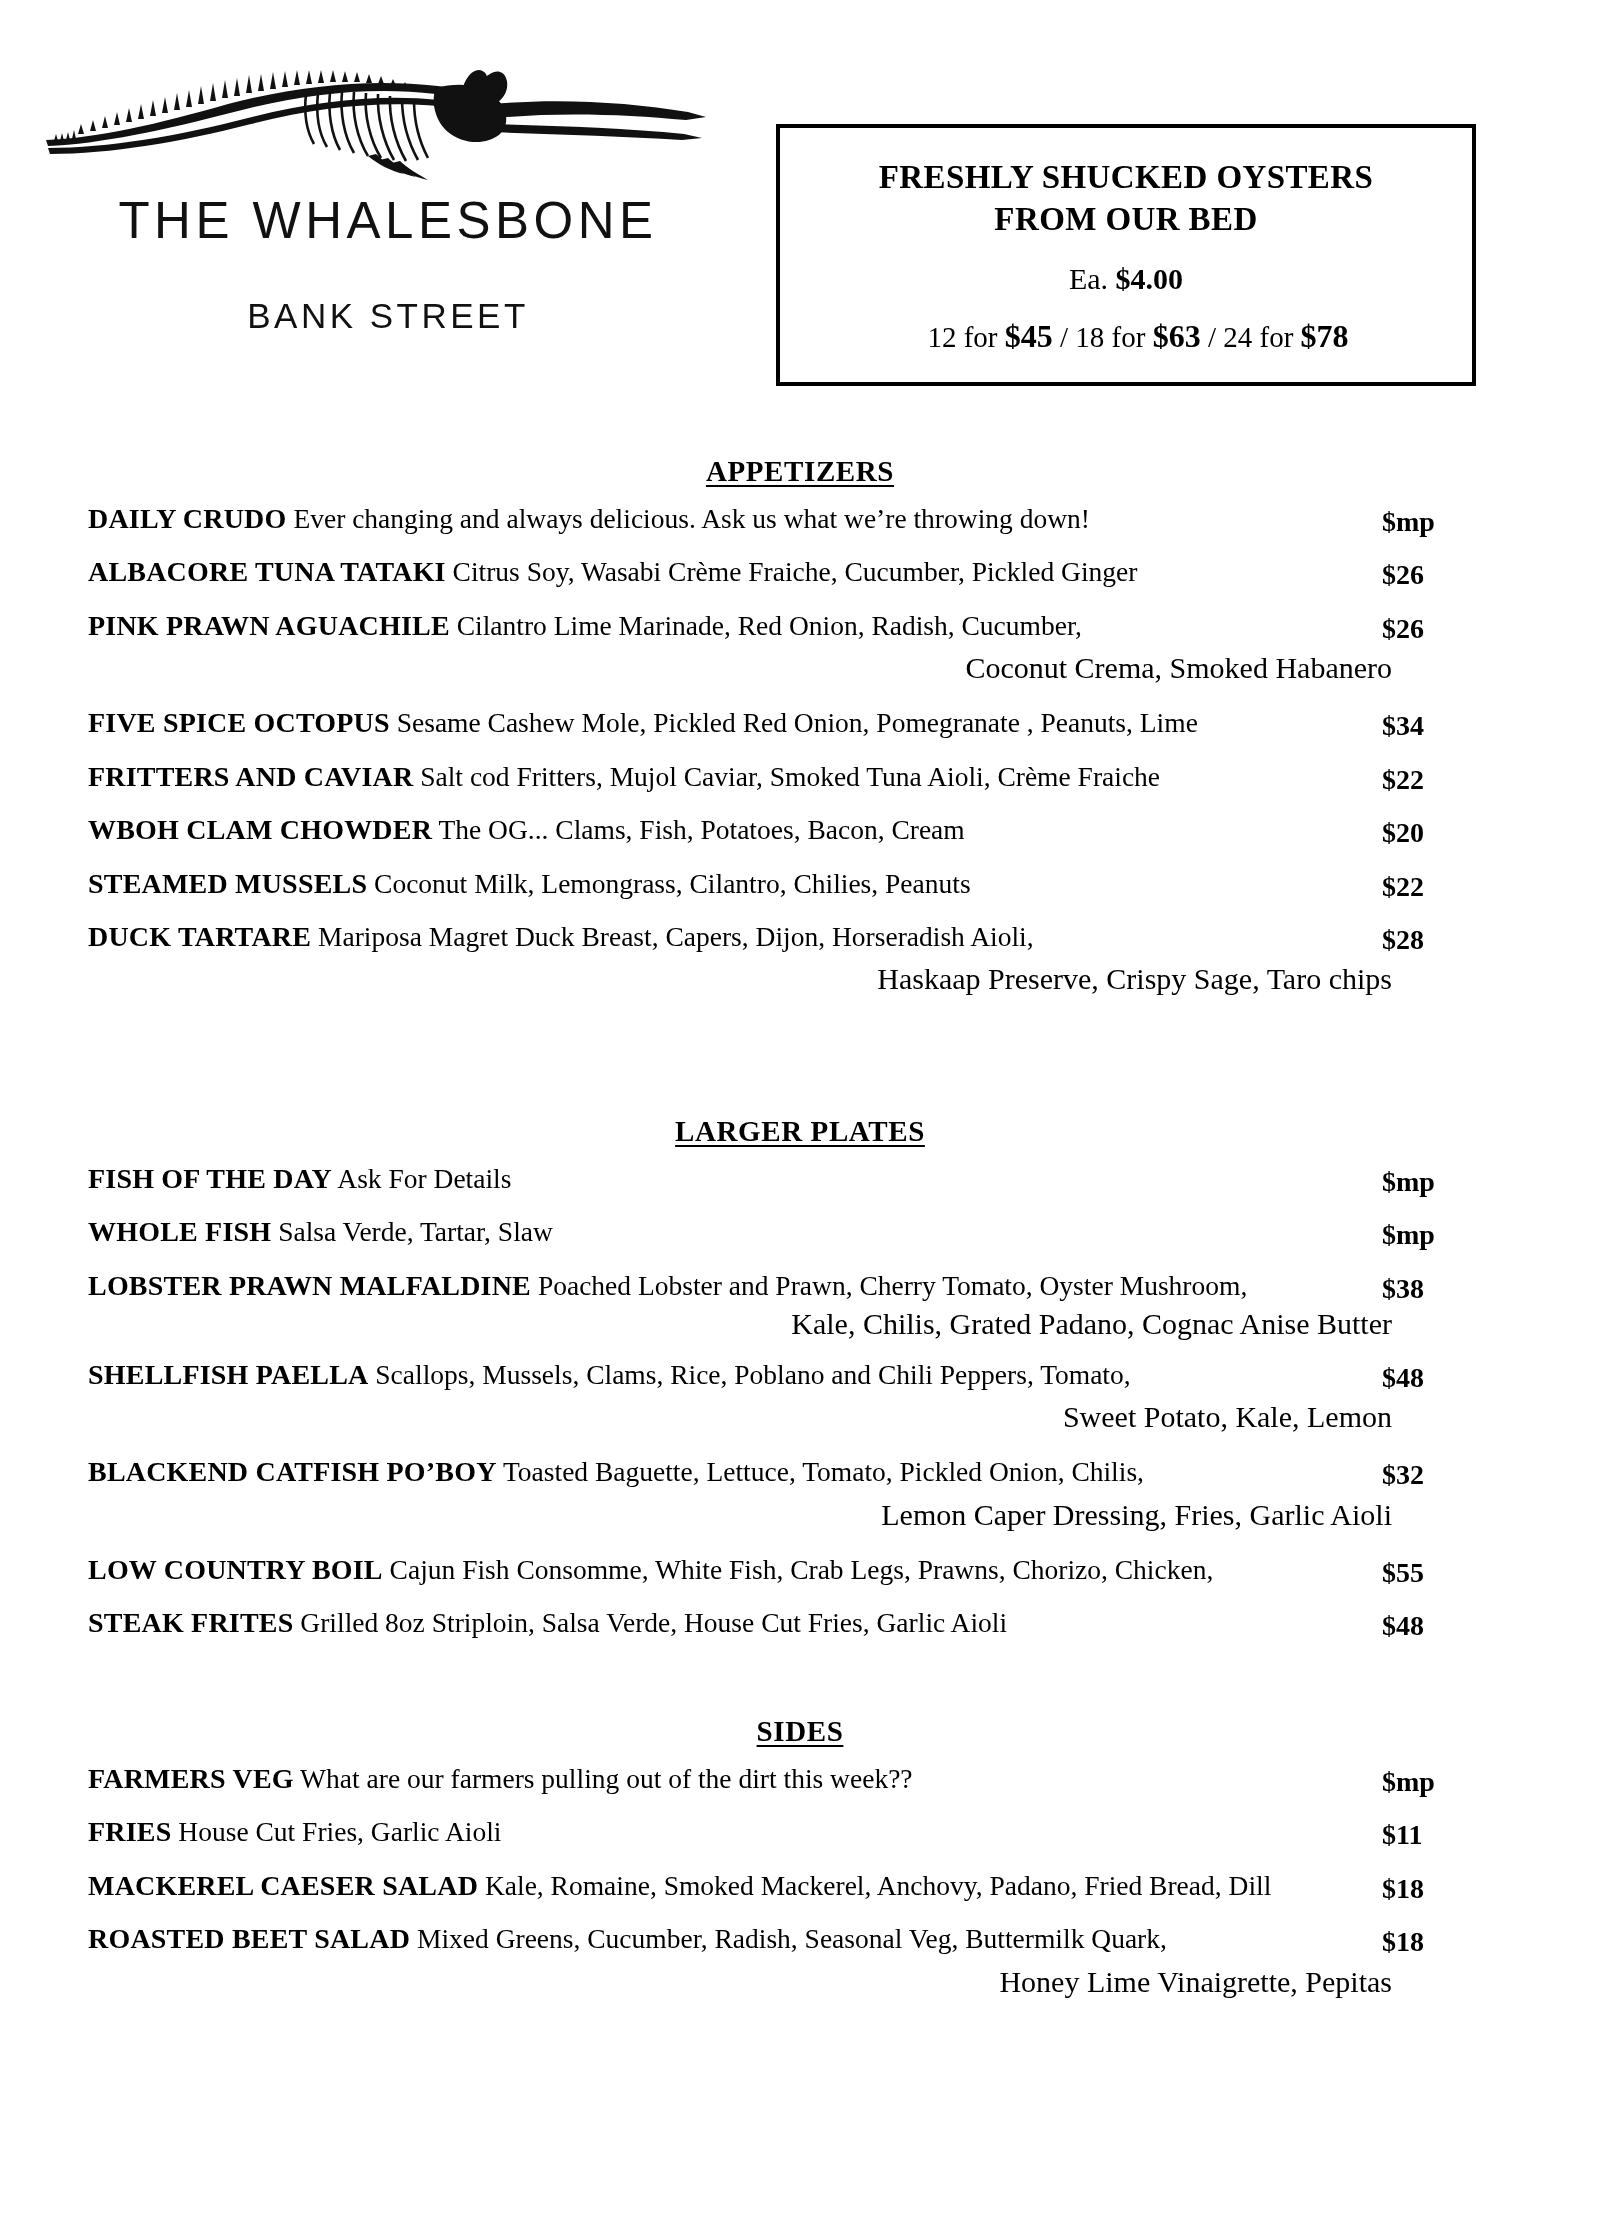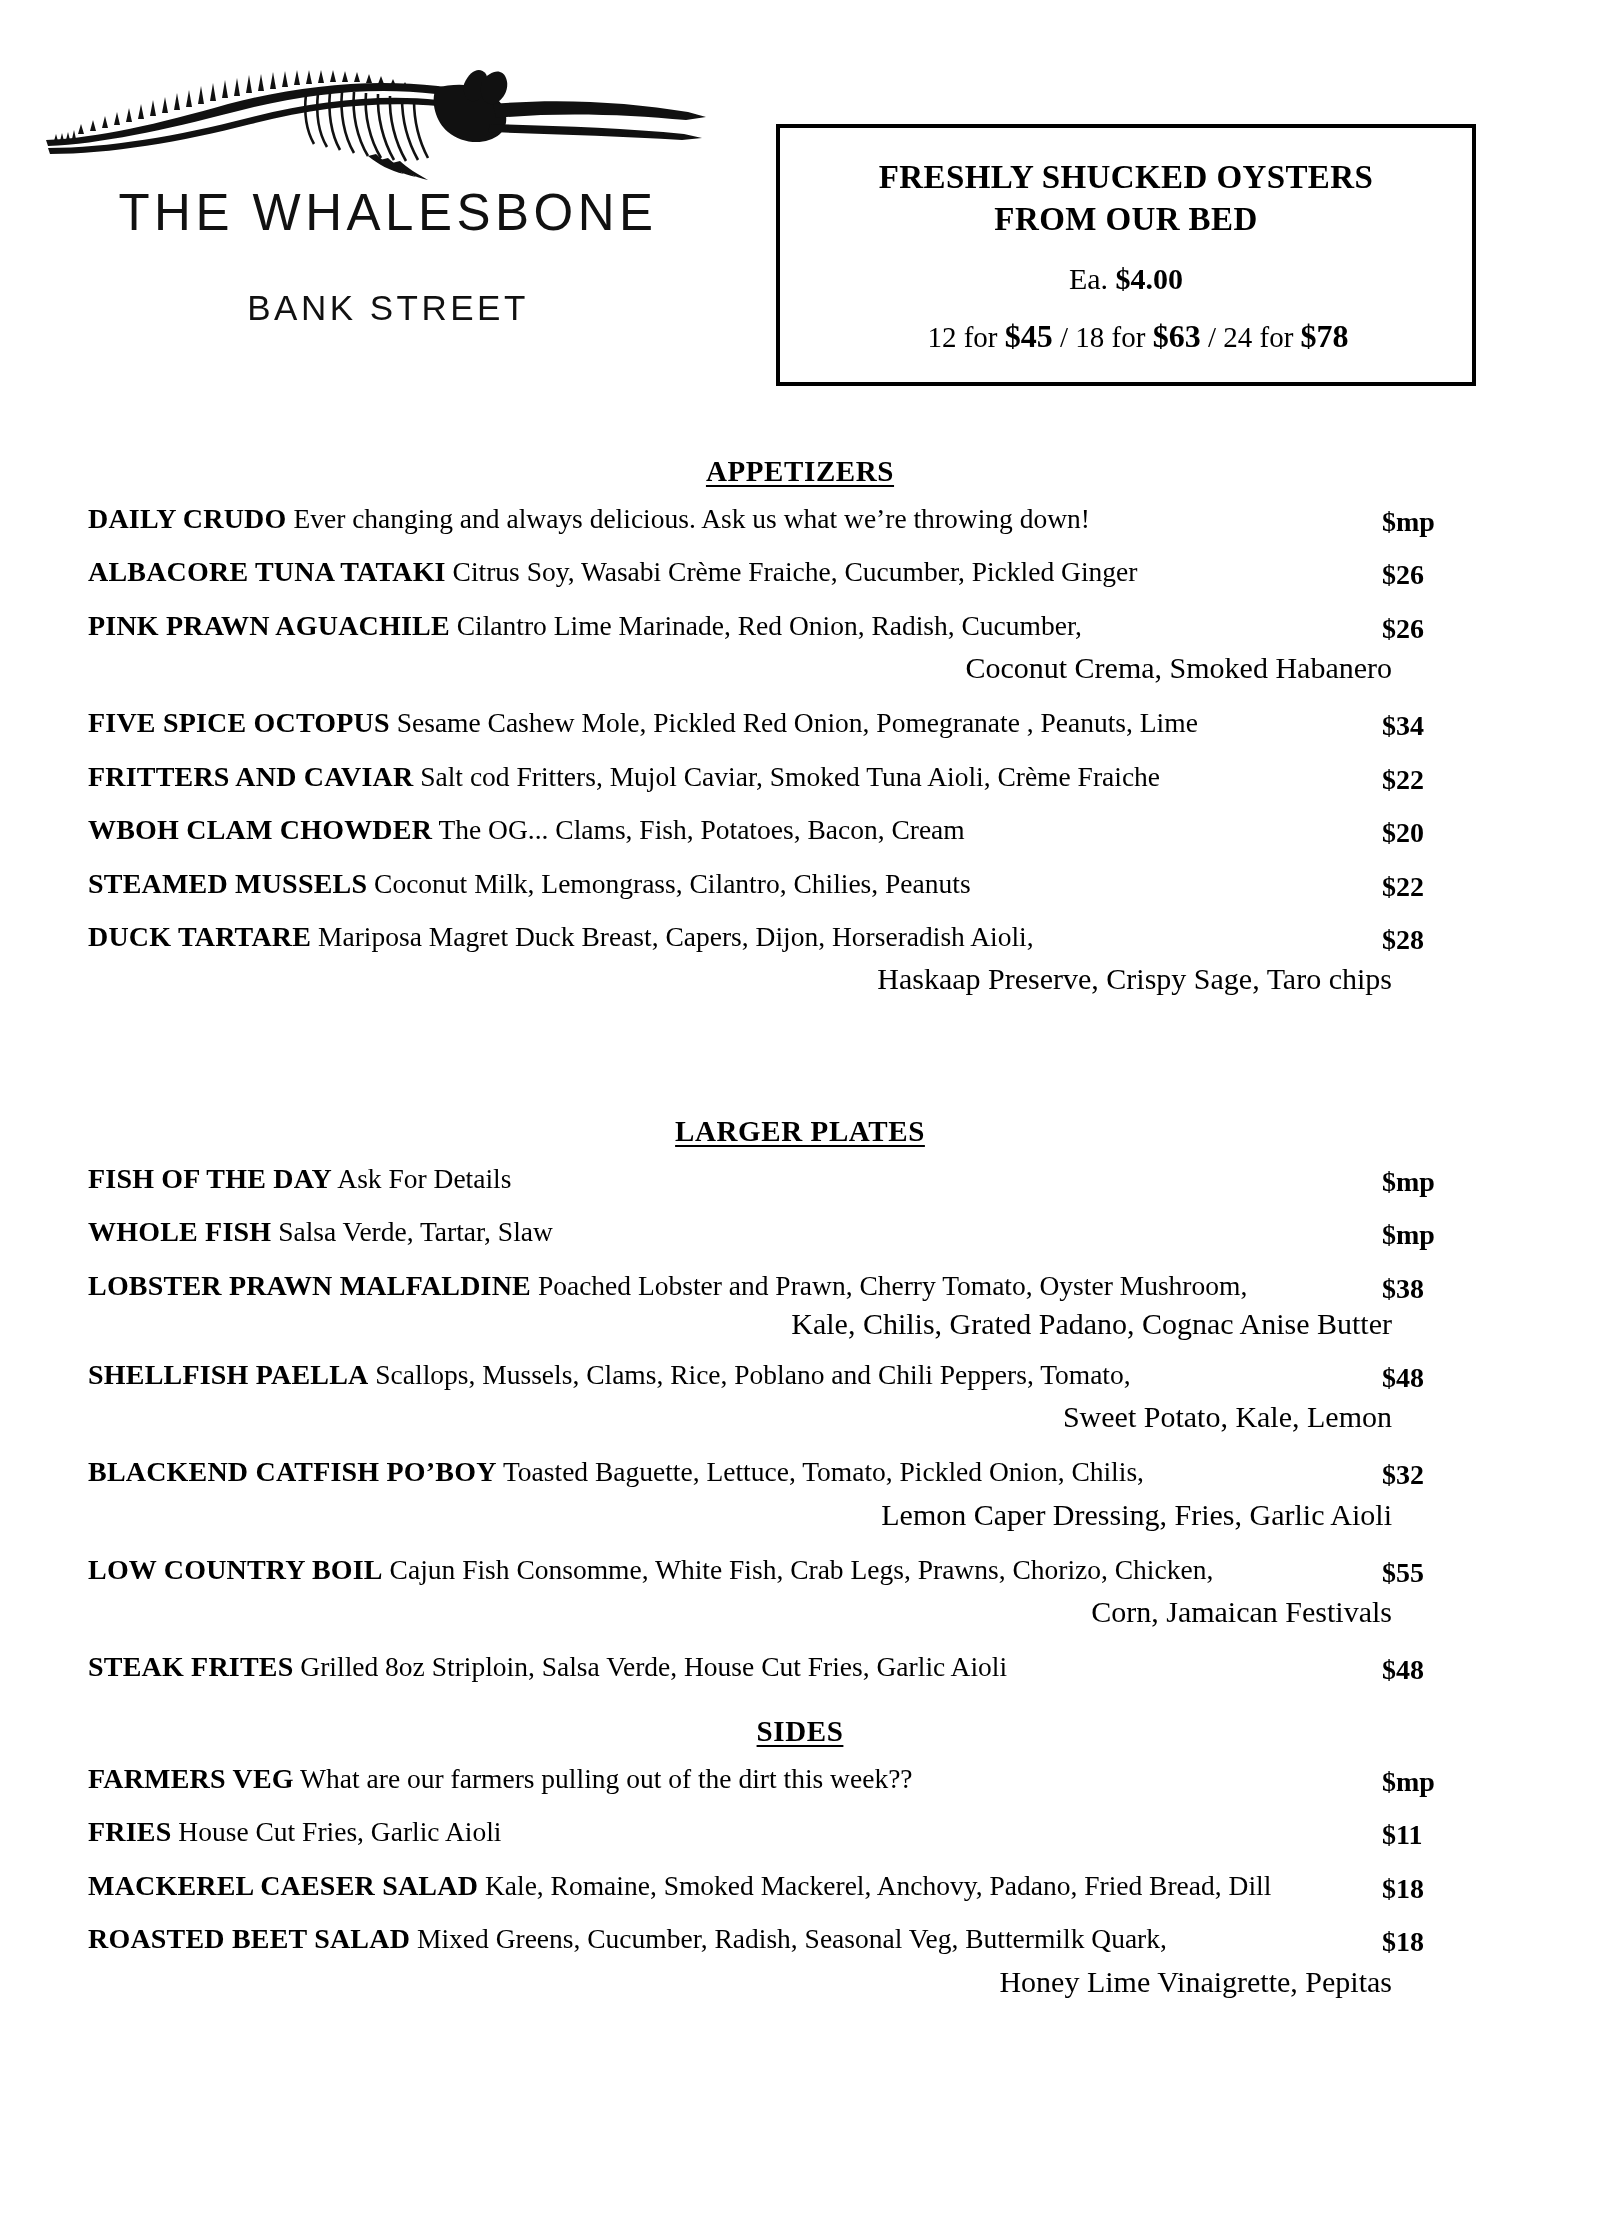--- a/index.html
+++ b/index.html
@@ -29,21 +29,21 @@
     top: 68px;
     width: 700px;
     text-align: center;
   }
   .whale-svg { display: block; width: 690px; height: 115px; }
   .logo-name {
     font-family: "Liberation Sans", "DejaVu Sans", sans-serif;
     font-size: 51px;
     letter-spacing: 4.5px;
     font-weight: 400;
-    margin-top: 0;
+    margin-top: 8px;
     color: #111;
     white-space: nowrap;
   }
   .logo-sub-row {
     display: flex;
     align-items: center;
     justify-content: center;
     gap: 22px;
     margin-top: 22px;
     padding: 0 28px;
@@ -321,21 +321,20 @@
         <span class="item-cont">Sweet Potato, Kale, Lemon</span>
         <span class="item-price">$48</span>
       </div>
       <div class="item">
         <span class="item-line"><span class="item-name">BLACKEND CATFISH PO’BOY</span><span class="item-desc"> Toasted Baguette, Lettuce, Tomato, Pickled Onion, Chilis,</span></span>
         <span class="item-cont">Lemon Caper Dressing, Fries, Garlic Aioli</span>
         <span class="item-price">$32</span>
       </div>
       <div class="item">
         <span class="item-line"><span class="item-name">LOW COUNTRY BOIL</span><span class="item-desc"> Cajun Fish Consomme, White Fish, Crab Legs, Prawns, Chorizo, Chicken,</span></span>
-        <span class="item-cont">Corn, Jamaican Festivals</span>
         <span class="item-price">$55</span>
       </div>
       <div class="item">
         <span class="item-line"><span class="item-name">STEAK FRITES</span><span class="item-desc"> Grilled 8oz Striploin, Salsa Verde, House Cut Fries, Garlic Aioli</span></span>
         <span class="item-price">$48</span>
       </div>
     </div>
   </div>
 <div class="section" id="sec-2" style="top:1715px;">
     <div class="section-heading">SIDES</div>

